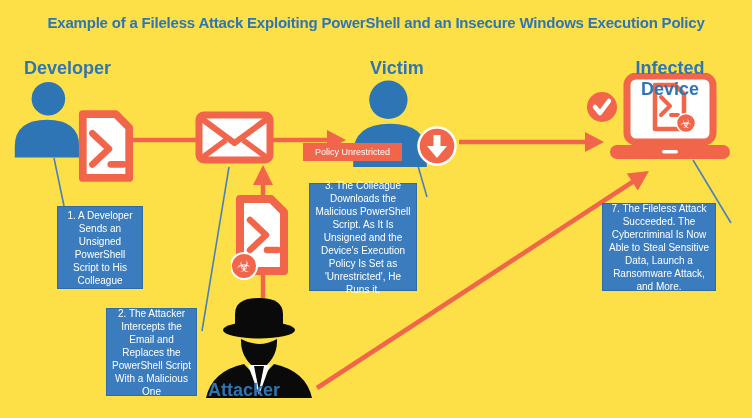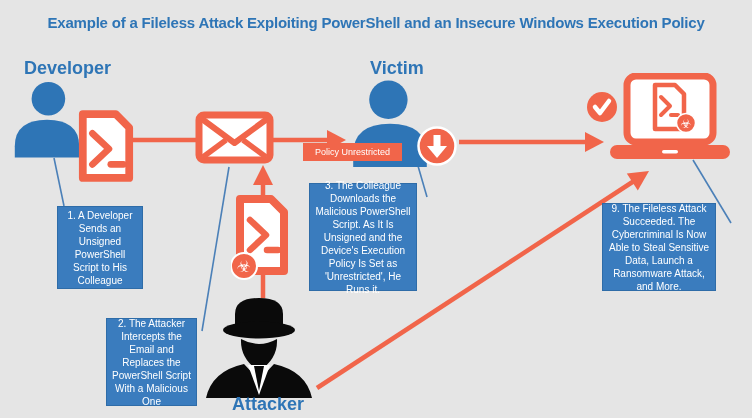--- a/index.html
+++ b/index.html
@@ -1,31 +1,31 @@
 <!DOCTYPE html>
 <html><head>
 <meta charset="utf-8">
 <style>
   html,body{margin:0;padding:0;}
   body{font-family:"Liberation Sans",sans-serif;background:#ffffff;}
-  .canvas{position:relative;width:752px;height:418px;background:#e5e5e5;overflow:hidden;}
+  .canvas{position:relative;width:752px;height:418px;background:#fde047;overflow:hidden;}
 
   
   .connector-layer{position:absolute;left:0;top:0;z-index:1;}
 
   
   .title{position:absolute;left:0;top:14px;width:752px;text-align:center;
          font-size:15px;font-weight:bold;color:#2E75B6;letter-spacing:-0.2px;}
 
   
   .actor-label{position:absolute;font-size:18px;font-weight:bold;color:#2E75B6;z-index:4;}
   .lbl-developer{left:24px;top:58px;}
   .lbl-victim{left:370px;top:58px;text-align:center;}
   .lbl-infected{left:608px;top:58px;width:124px;text-align:center;}
-  .lbl-attacker{left:208px;top:394px;width:120px;text-align:center;}
+  .lbl-attacker{left:208px;top:380px;width:120px;}
 
   
   .icon{position:absolute;}
   .ic-developer{left:12px;top:79px;width:70px;height:80px;z-index:2;}
   .ic-victim{left:349px;top:79px;width:82px;height:88px;z-index:2;}
   .ic-doc1{left:77px;top:109px;width:58px;height:74px;z-index:3;}
   .ic-envelope{left:195px;top:111px;width:79px;height:53px;z-index:3;}
   .ic-maldoc{left:231px;top:194px;width:60px;height:88px;z-index:2;}
   .ic-download{left:417px;top:126px;width:40px;height:40px;z-index:3;}
   .ic-check{left:586px;top:91px;width:32px;height:32px;z-index:3;}
@@ -34,21 +34,21 @@
 
   
   .policy-badge{position:absolute;left:303px;top:143px;z-index:4;background:#F1654A;
       color:#ffffff;font-size:9px;padding:4px 12px;white-space:nowrap;}
 
   
   .step-box{position:absolute;background:#3A7CBE;border:1px solid #2e6ca8;color:#ffffff;
       font-size:10px;line-height:1.3;text-align:center;z-index:3;
       display:flex;align-items:center;justify-content:center;padding:3px 3px;box-sizing:border-box;}
   .box-1{left:57px;top:206px;width:86px;height:83px;}
-  .box-2{left:106px;top:308px;width:91px;height:88px;margin-top:10px;}
+  .box-2{left:106px;top:308px;width:91px;height:88px;}
   .box-3{left:309px;top:183px;width:108px;height:108px;}
   .box-5{left:602px;top:203px;width:114px;height:88px;}
 </style>
 </head>
 <body>
 
 <div class="canvas">
 
   <svg class="connector-layer" width="752" height="418" viewBox="0 0 752 418">
 
@@ -69,20 +69,21 @@
     <line x1="54" y1="158" x2="64" y2="206" stroke="#4b80b8" stroke-width="1.6"></line>
     <line x1="229" y1="167" x2="202" y2="331" stroke="#4b80b8" stroke-width="1.6"></line>
     <line x1="416" y1="159" x2="427" y2="197" stroke="#4b80b8" stroke-width="1.6"></line>
     <line x1="693" y1="160" x2="731" y2="223" stroke="#4b80b8" stroke-width="1.6"></line>
   </svg>
 
   <div class="title">Example of a Fileless Attack Exploiting PowerShell and an Insecure Windows Execution Policy</div>
 
   <div class="actor-label lbl-developer">Developer</div>
   <div class="actor-label lbl-victim">Victim</div>
+  <div class="actor-label lbl-infected">Infected Device</div>
   <div class="actor-label lbl-attacker">Attacker</div>
 
   <svg class="icon ic-developer" viewBox="0 0 100 110">
     <circle cx="52" cy="26" r="24" fill="#2E75B6"></circle>
     <path d="M4,110 L4,94 Q4,56 50,56 Q96,56 96,94 L96,110 Z" fill="#2E75B6"></path>
   </svg>
 
   <svg class="icon ic-doc1" viewBox="0 0 60 76">
     <path d="M6,5 h34 l14,14 v52 h-48 z" fill="#ffffff" stroke="#F1654A" stroke-width="8" stroke-linejoin="round"></path>
     <path d="M16,25 L33,41 L16,57" fill="none" stroke="#F1654A" stroke-width="7" stroke-linecap="round" stroke-linejoin="round"></path>
@@ -145,16 +146,16 @@
   <div class="step-box box-1">
     <span>1. A Developer Sends an Unsigned PowerShell Script to His Colleague</span>
   </div>
   <div class="step-box box-2">
     <span>2. The Attacker Intercepts the Email and Replaces the PowerShell Script With a Malicious One</span>
   </div>
   <div class="step-box box-3">
     <span>3. The Colleague Downloads the Malicious PowerShell Script. As It Is Unsigned and the Device's Execution Policy Is Set as 'Unrestricted', He Runs it.</span>
   </div>
   <div class="step-box box-5">
-    <span>9. The Fileless Attack Succeeded. The Cybercriminal Is Now Able to Steal Sensitive Data, Launch a Ransomware Attack, and More.</span>
+    <span>7. The Fileless Attack Succeeded. The Cybercriminal Is Now Able to Steal Sensitive Data, Launch a Ransomware Attack, and More.</span>
   </div>
 
 </div>
 
 </body></html>

